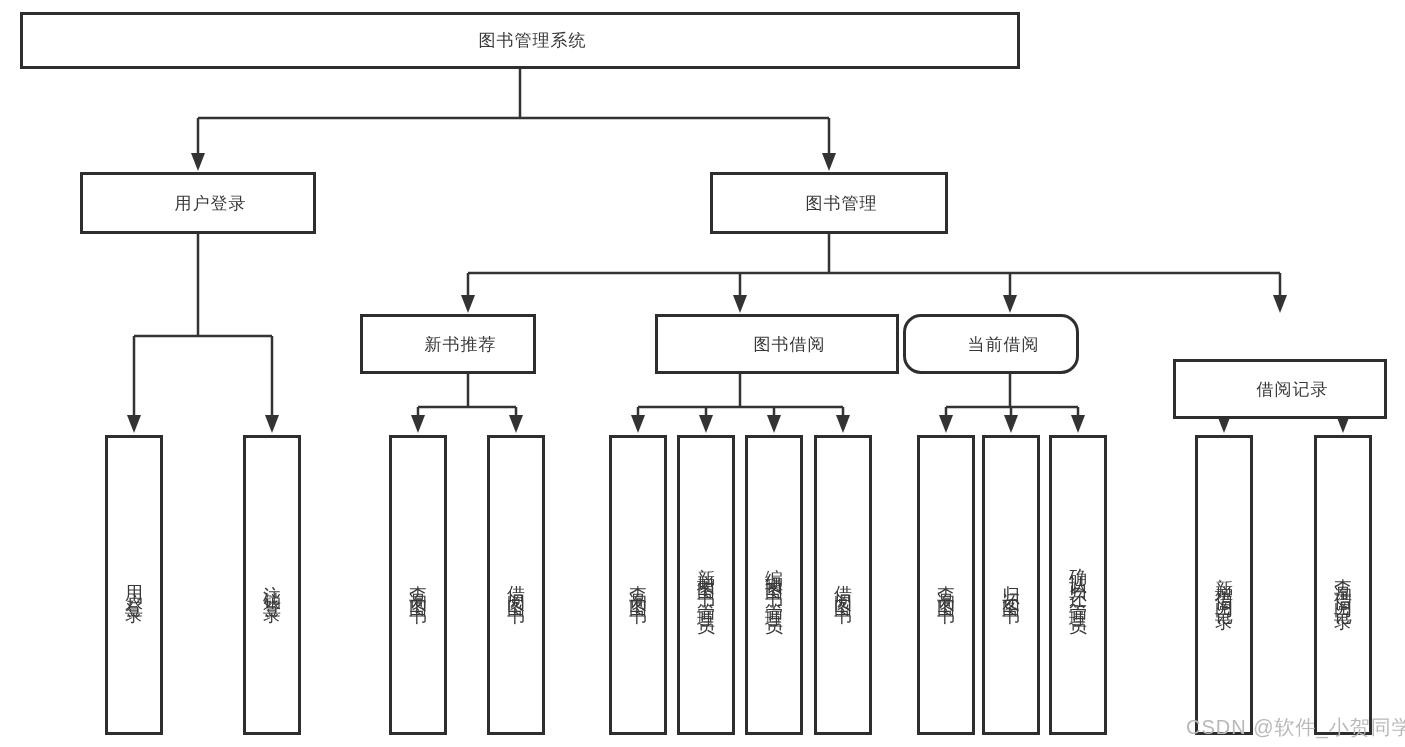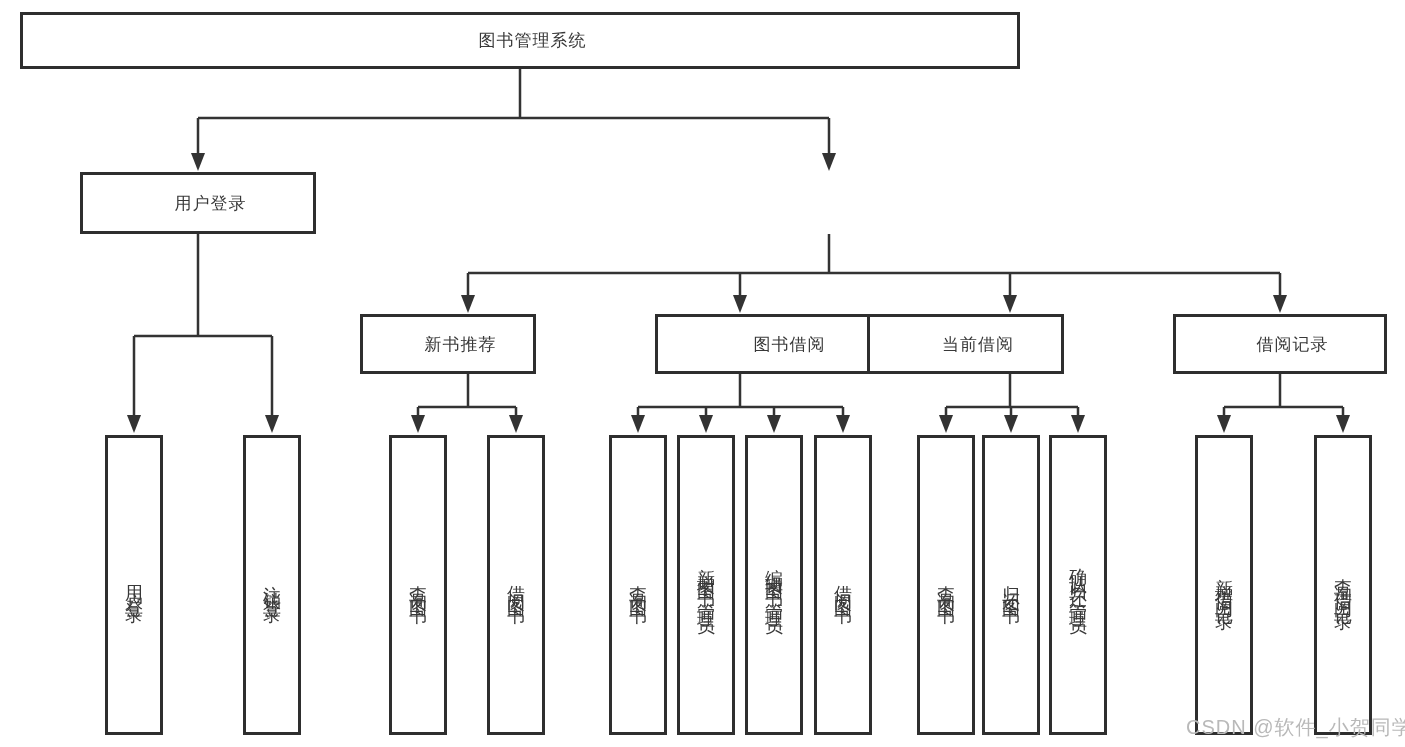--- a/index.html
+++ b/index.html
@@ -33,22 +33,22 @@
     color: #383838;
     letter-spacing: 1px;
     padding-left: 25px;
   }
   .n-root      { left: 20px;  top: 12px;  width: 1000px; height: 57px; }
   .n-user      { left: 80px;  top: 172px; width: 236px;  height: 62px; }
   .n-mgmt      { left: 710px; top: 172px; width: 238px;  height: 62px; }
   .lvl3        { top: 314px;  height: 60px; }
   .n-newbook   { left: 360px;  width: 176px; }
   .n-borrow    { left: 655px;  width: 244px; }
-  .n-current   { left: 867px;  width: 197px; }
-  .n-records   { left: 1173px; width: 214px; }
+  .n-current   { left: 903px;  width: 176px; border-radius: 18px; }
+  .n-records   { left: 1173px; width: 214px; margin-top: 45px; }
   .leaf {
     position: absolute;
     top: 435px;
     width: 58px;
     height: 300px;
     box-sizing: border-box;
     border: 3px solid #2e2e2e;
     background: #ffffff;
     display: flex;
     align-items: center;
@@ -127,20 +127,21 @@
       <polygon points="1004,415 1018,415 1011,433"></polygon>
       <polygon points="1071,415 1085,415 1078,433"></polygon>
       <polygon points="1217,415 1231,415 1224,433"></polygon>
       <polygon points="1336,415 1350,415 1343,433"></polygon>
     </g>
   </svg>
 
   <div class="node n-root">图书管理系统</div>
 
   <div class="node n-user">用户登录</div>
+  <div class="node n-mgmt">图书管理</div>
 
   <div class="node lvl3 n-newbook">新书推荐</div>
   <div class="node lvl3 n-borrow">图书借阅</div>
   <div class="node lvl3 n-current">当前借阅</div>
   <div class="node lvl3 n-records">借阅记录</div>
 
   <div class="leaf lf1">
     <span>用户登录</span>
   </div>
   <div class="leaf lf2">

